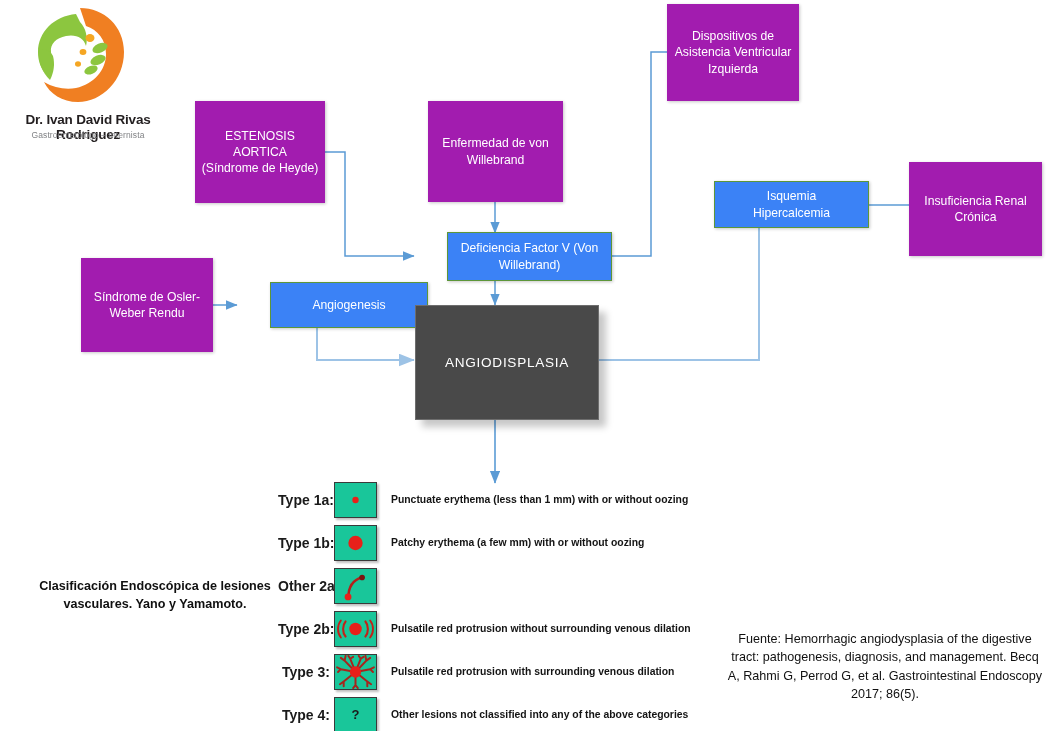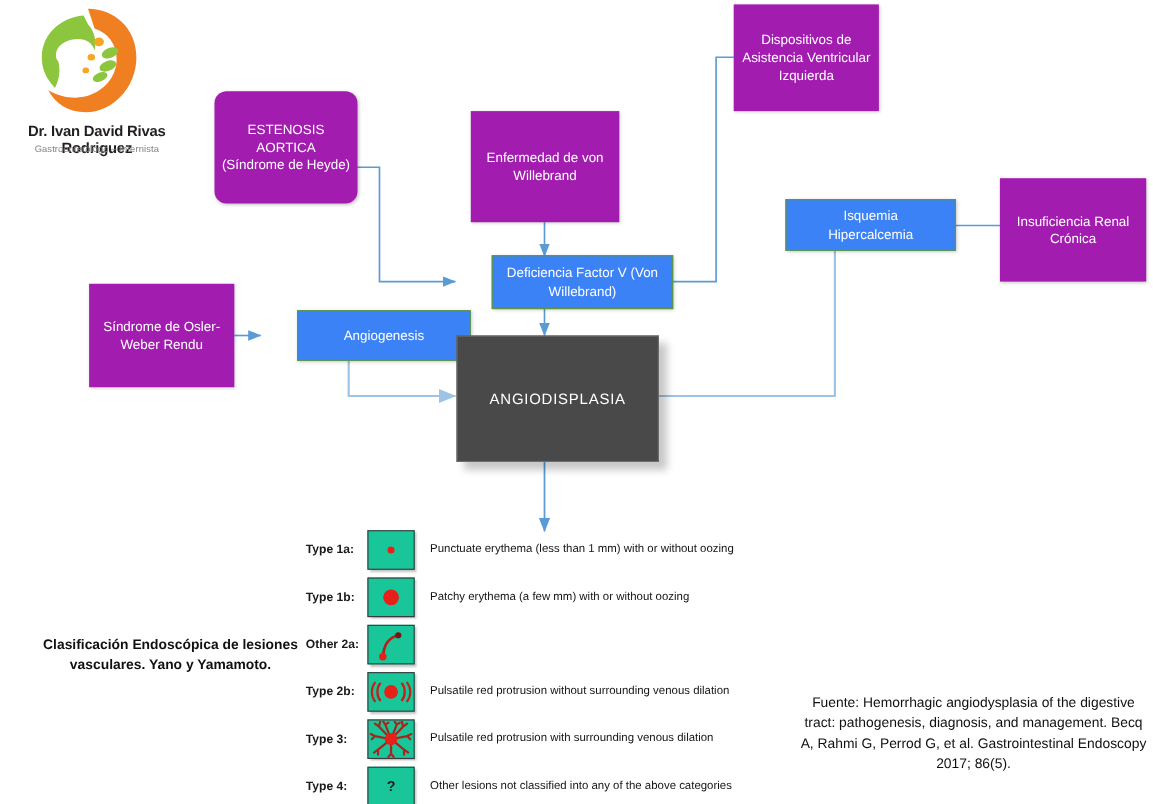--- a/index.html
+++ b/index.html
@@ -44,37 +44,37 @@
     font-size: 13.6px; letter-spacing: 0.7px;
   }
 
   
   svg.wires { position: absolute; inset: 0; width: 1048px; height: 731px; z-index: 2; }
 
   
   .class-table { position: absolute; left: 278px; top: 478px; width: 440px; }
   .class-row { display: flex; align-items: center; height: 43px; }
   .class-label {
-    width: 56px; text-align: left;
-    font-size: 11px; font-weight: 700; color: #1a1a1a;
+    width: 56px; text-align: center;
+    font-size: 14px; font-weight: 700; color: #1a1a1a;
     white-space: nowrap; overflow: hidden;
   }
   .class-icon {
     width: 43px; height: 36px; flex: 0 0 43px;
     background: #19c69a; border: 1.6px solid #3a3a3a;
     box-shadow: 2px 2px 2px rgba(0,0,0,0.25);
     margin-right: 14px; position: relative;
   }
   .class-icon svg { display: block; width: 100%; height: 100%; }
   .class-qmark {
     width: 100%; height: 100%;
     display: flex; align-items: center; justify-content: center;
     font-size: 13px; font-weight: 700; color: #1a1a1a;
   }
-  .class-desc { font-size: 10.4px; font-weight: 400; color: #141414; white-space: nowrap; text-align: right; }
+  .class-desc { font-size: 10.4px; font-weight: 700; color: #141414; white-space: nowrap; text-align: right; }
 
   .caption-left {
     position: absolute; left: 24px; top: 578px; width: 262px;
     text-align: center; font-size: 12.6px; font-weight: 700;
     color: #101010; line-height: 1.42;
   }
   .caption-source {
     position: absolute; left: 726px; top: 630px; width: 318px;
     text-align: center; font-size: 12.6px; color: #101010; line-height: 1.45;
   }
@@ -132,21 +132,21 @@
       <path d="M317 328 L317 360 L414 360" marker-end="url(#ahl)"></path>
 
       <path d="M759 228 L759 360 L580 360" marker-end="url(#ahl)"></path>
     </g>
     <g fill="none" stroke="#5b9bd5" stroke-width="1.6">
 
       <path d="M495 420 L495 483" marker-end="url(#ah)"></path>
     </g>
   </svg>
 
-  <div class="node blue" style="left:195px; top:83px; width:130px; height:102px; white-space:pre-line;border-radius:11px;">ESTENOSIS AORTICA
+  <div class="node blue" style="left:195px; top:101px; width:130px; height:102px; white-space:pre-line;">ESTENOSIS AORTICA
 (Síndrome de Heyde)</div>
 
   <div class="node blue" style="left:428px; top:101px; width:135px; height:101px; white-space:pre-line;">Enfermedad de von
 Willebrand</div>
 
   <div class="node blue" style="left:667px; top:4px; width:132px; height:97px; white-space:pre-line;">Dispositivos de
 Asistencia Ventricular
 Izquierda</div>
 
   <div class="node blue" style="left:909px; top:162px; width:133px; height:94px; white-space:pre-line;">Insuficiencia Renal

